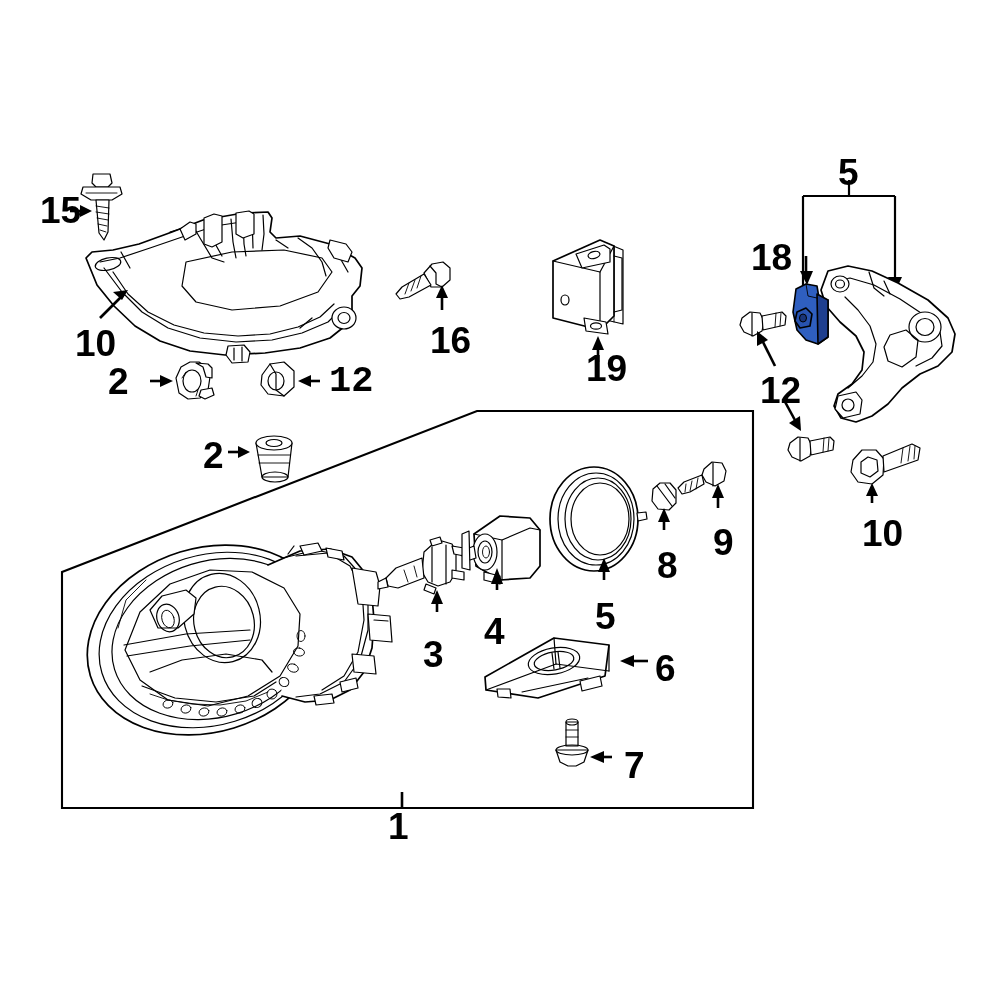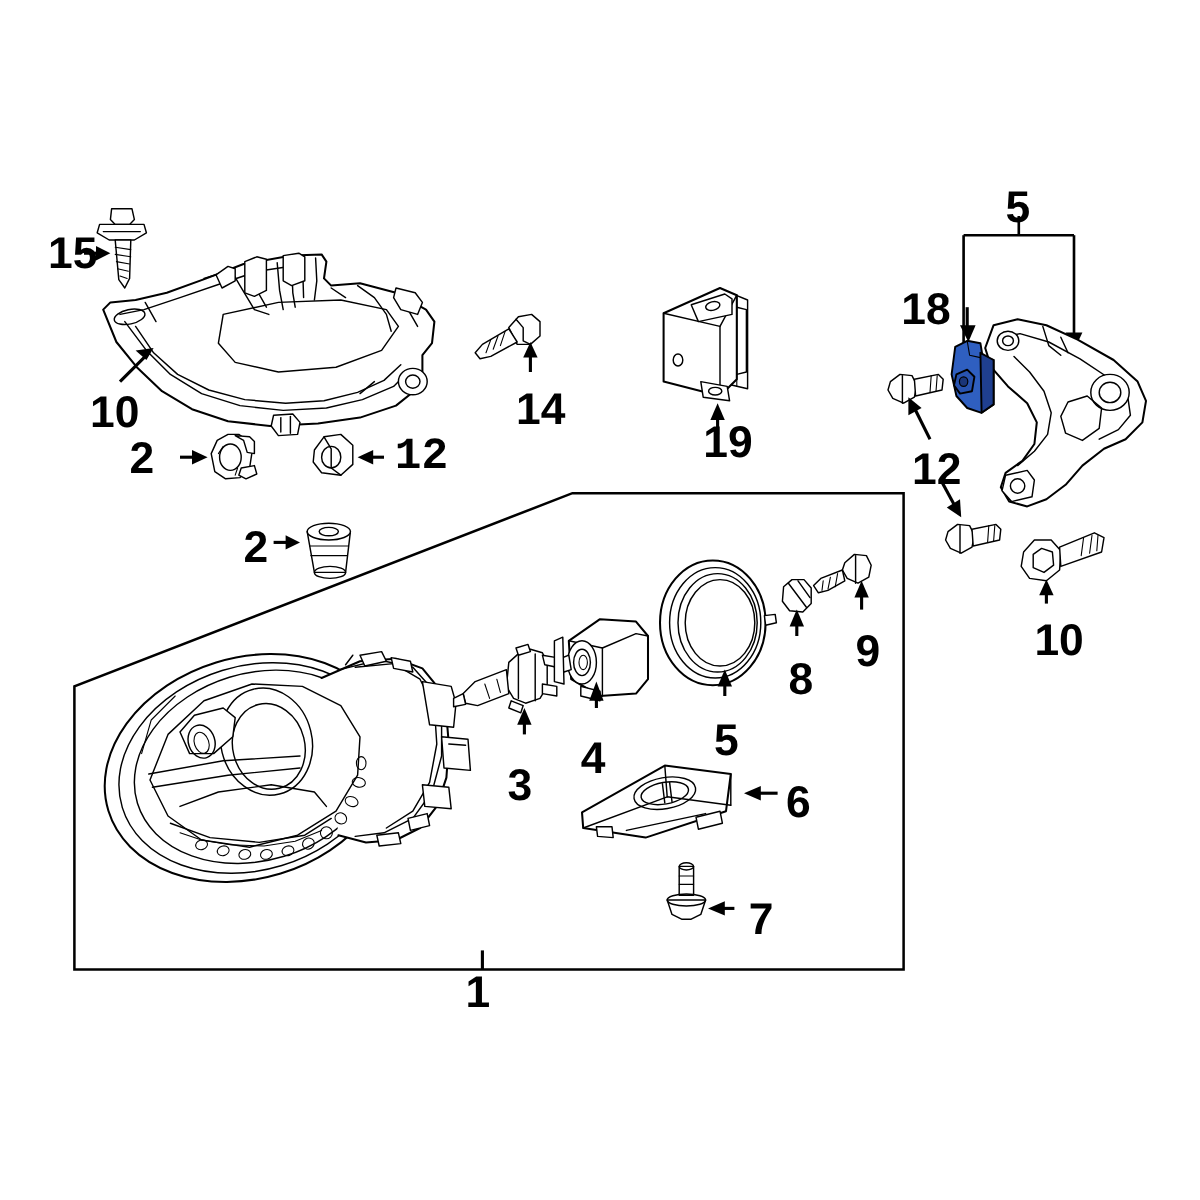--- a/index.html
+++ b/index.html
@@ -504,21 +504,21 @@
   <div class="num" style="left:423px; top:636px;">3</div>
   <div class="num" style="left:484px; top:613px;">4</div>
   <div class="num" style="left:595px; top:598px;">5</div>
   <div class="num" style="left:655px; top:650px;">6</div>
   <div class="num" style="left:624px; top:747px;">7</div>
   <div class="num" style="left:657px; top:547px;">8</div>
   <div class="num" style="left:713px; top:524px;">9</div>
   <div class="num" style="left:75px;  top:325px;">10</div>
   <div class="num" style="left:40px;  top:192px;">15</div>
   <div class="num" style="left:329px; top:363px;font-family:Liberation Mono, monospace;">12</div>
-  <div class="num" style="left:430px; top:322px;">14</div>
+  <div class="num" style="left:430px; top:322px;">16</div>
   <div class="num" style="left:108px; top:363px;">2</div>
   <div class="num" style="left:838px; top:154px;">5</div>
   <div class="num" style="left:862px; top:515px;">10</div>
   <div class="num" style="left:760px; top:372px;">12</div>
   <div class="num" style="left:751px; top:227px;margin-top:12px;">18</div>
   <div class="num" style="left:586px; top:350px;">19</div>
 
 </div>
 
 </body></html>

